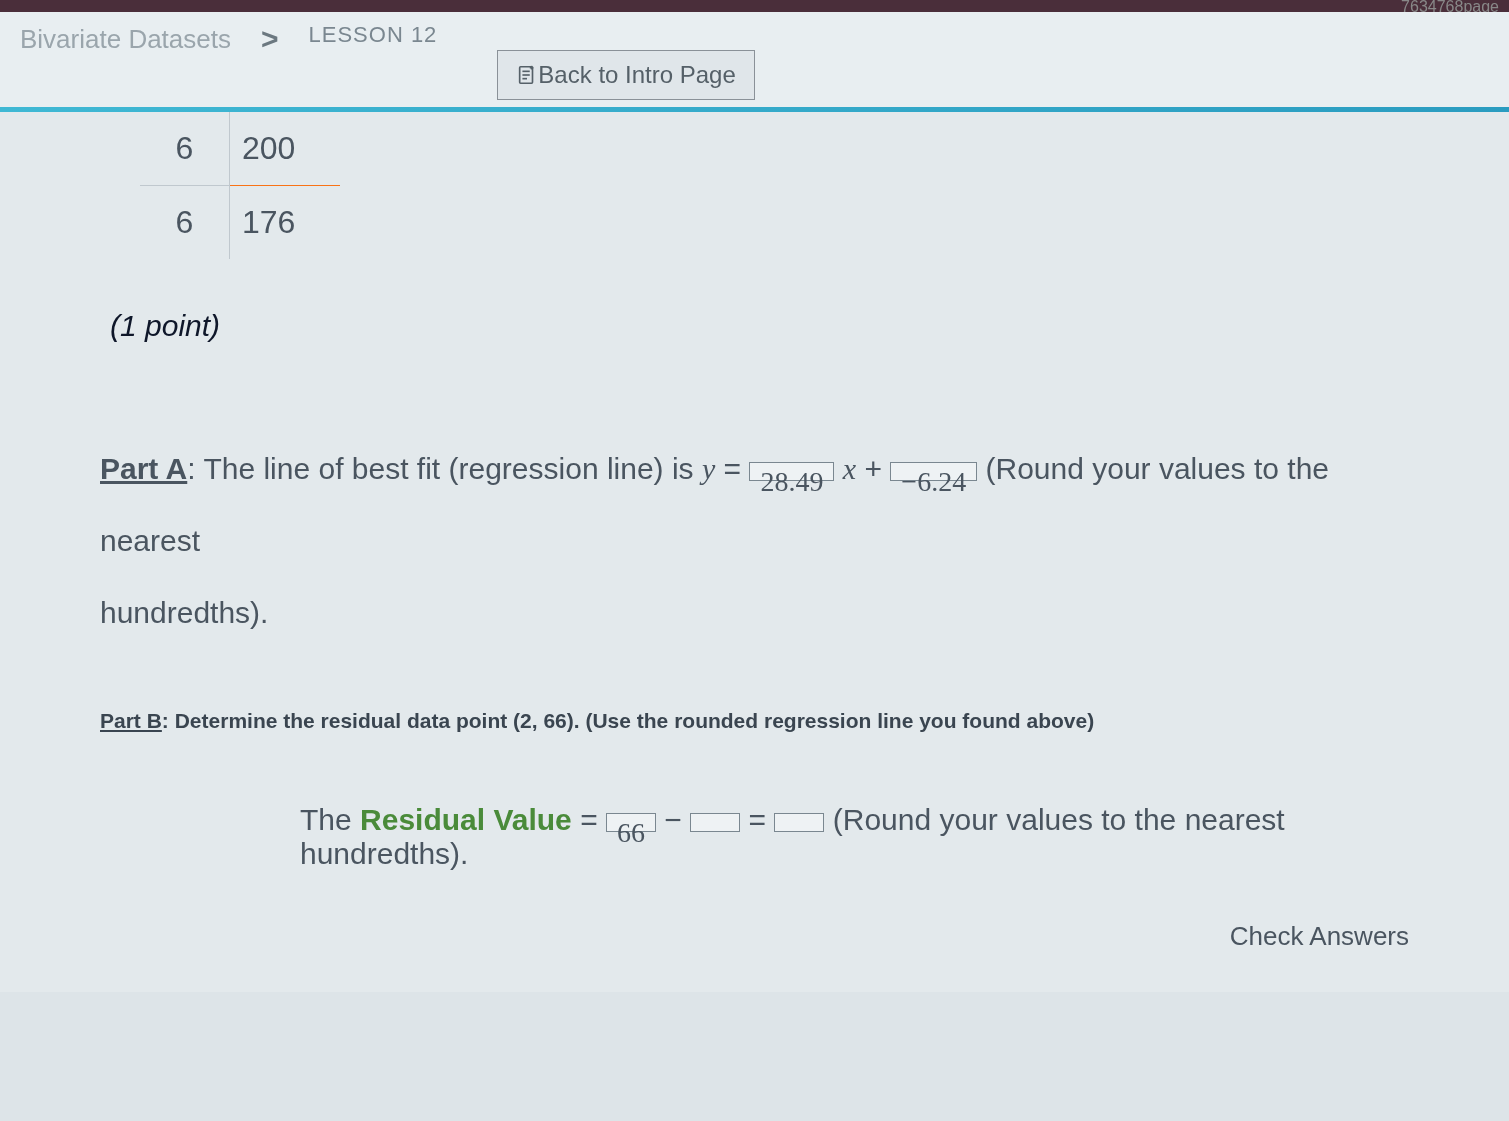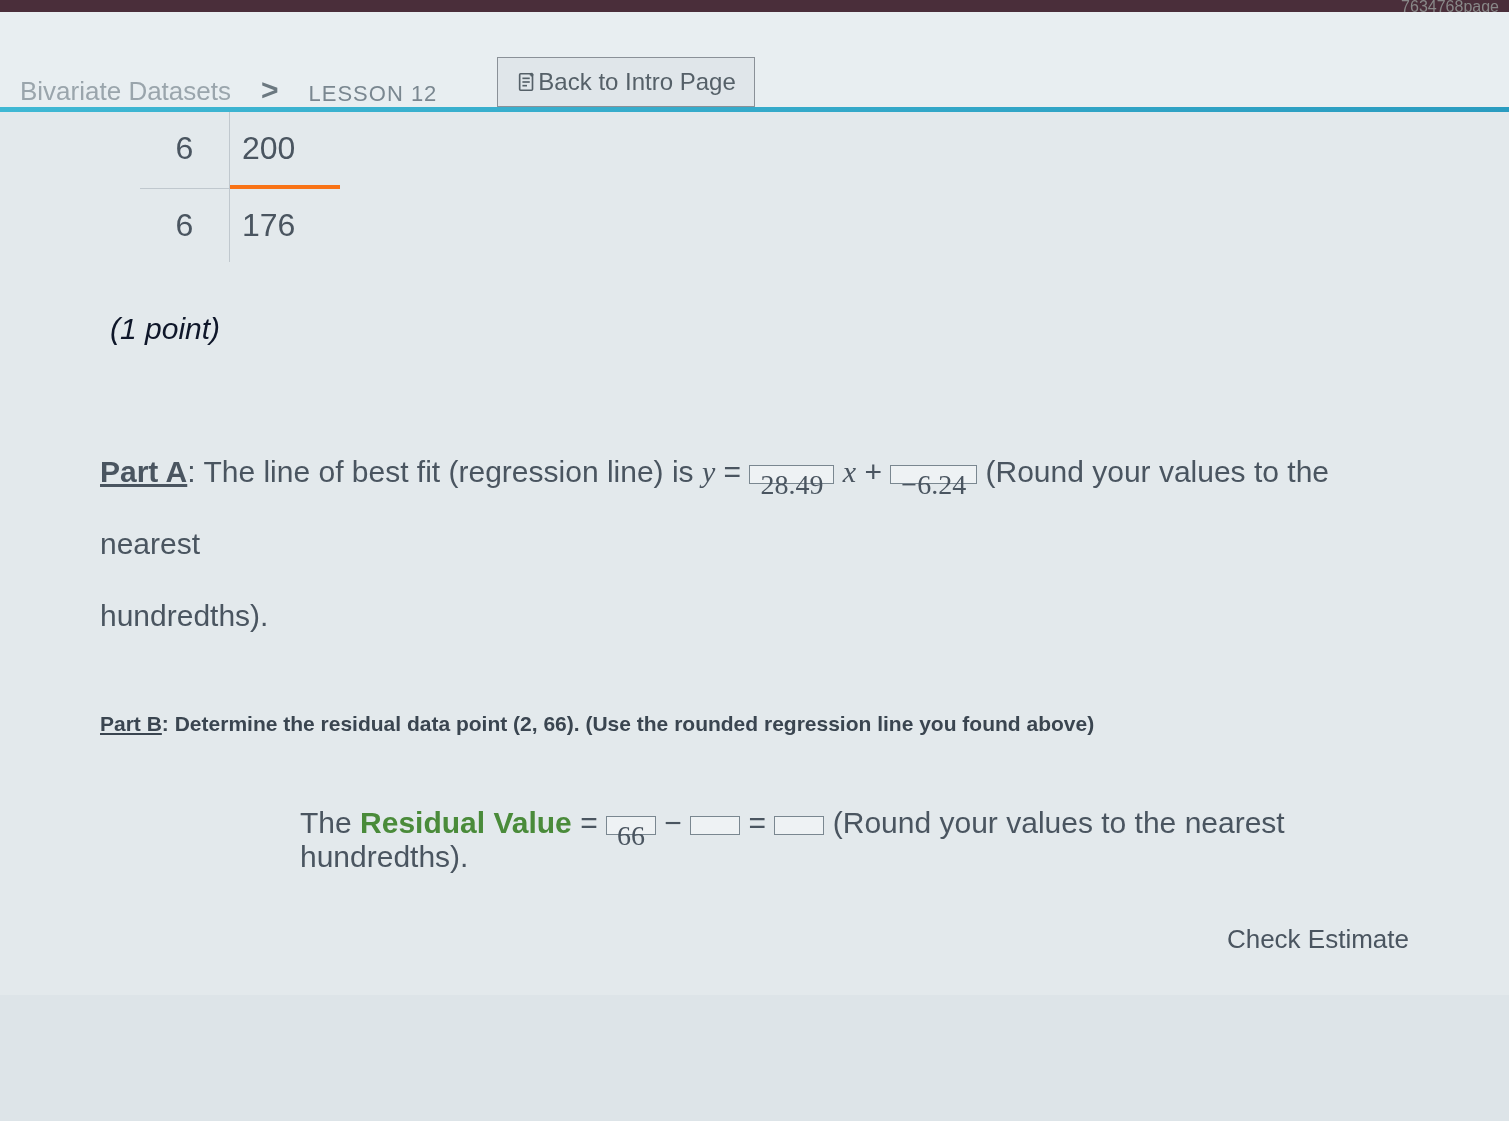--- a/index.html
+++ b/index.html
@@ -22,21 +22,21 @@
     }
     .url-fragment {
       position: absolute;
       top: -2px;
       right: 10px;
       color: #888;
       font-size: 16px;
     }
     .header-area {
       display: flex;
-      align-items: flex-end;
+      align-items: flex-start;
       padding: 10px 20px 0 20px;
       background: #e8eef1;
       position: relative;
       height: 95px;
     }
     .breadcrumb-prev {
       color: #9aa5ac;
       font-size: 26px;
       padding-top: 2px;
     }
@@ -104,21 +104,21 @@
       color: #4a5560;
       border-right: 1px solid #c0c8ce;
       border-bottom: 1px solid #c0c8ce;
       text-align: center;
     }
     .data-cell-b {
       width: 110px;
       padding: 18px 12px;
       font-size: 32px;
       color: #4a5560;
-      border-bottom: 4px solid #f97316;
+      border-bottom: 1px solid #f97316;
       text-align: left;
     }
     .data-row:last-child .data-cell-a,
     .data-row:last-child .data-cell-b {
       border-bottom: none;
     }
     .points-label {
       font-style: italic;
       font-size: 30px;
       color: #0f172a;
@@ -248,15 +248,15 @@
 
   <div class="part-b">
     <span class="part-label">Part B</span><span class="part-b-text">: Determine the residual data point (2, 66). (Use the rounded regression line you found above)</span>
   </div>
 
 
   <div class="residual-line">
     <span>The </span><span class="residual-green">Residual Value</span><span> = </span><span class="answer-box">66</span> <span>−</span> <span class="answer-box empty-box"></span> <span>=</span> <span class="answer-box empty-box"></span><span> (Round your values to the nearest hundredths).</span>
   </div>
 
-  <div class="check-answers">Check Estimate</div>
+  <div class="check-answers">Check Answers</div>
 
 </div>
 
 </body></html>

